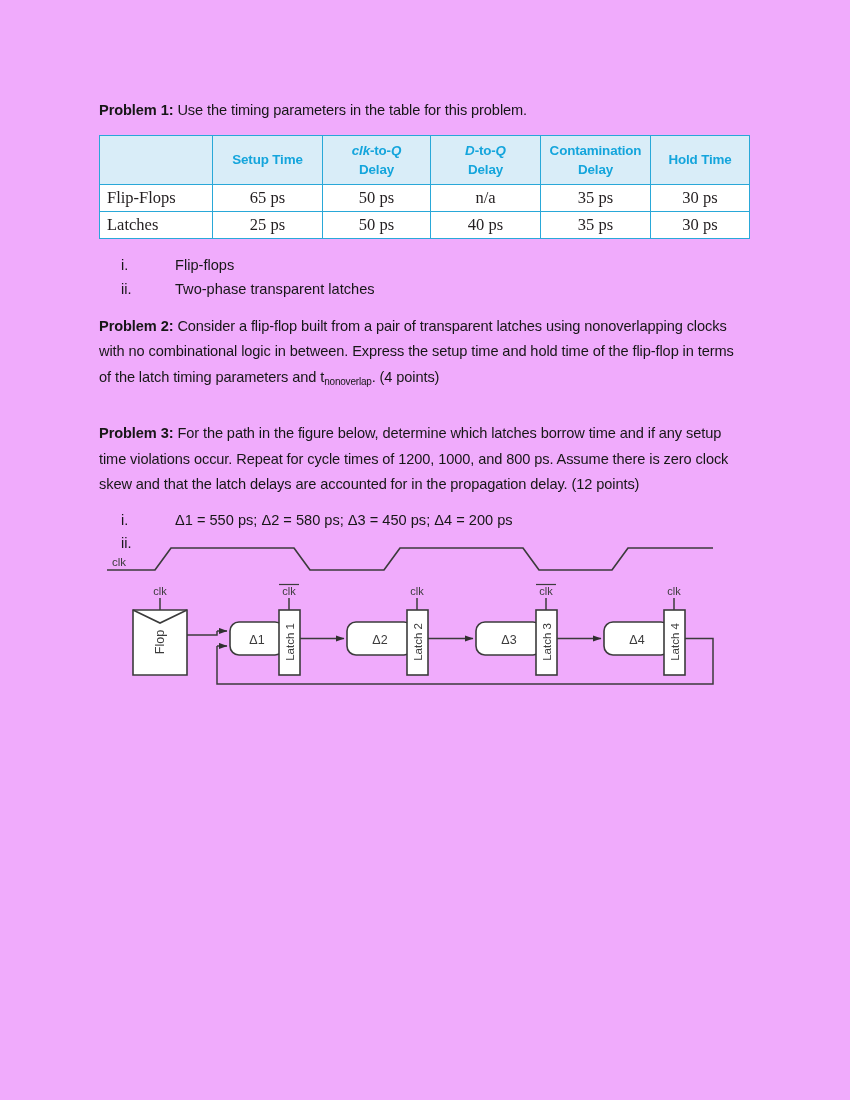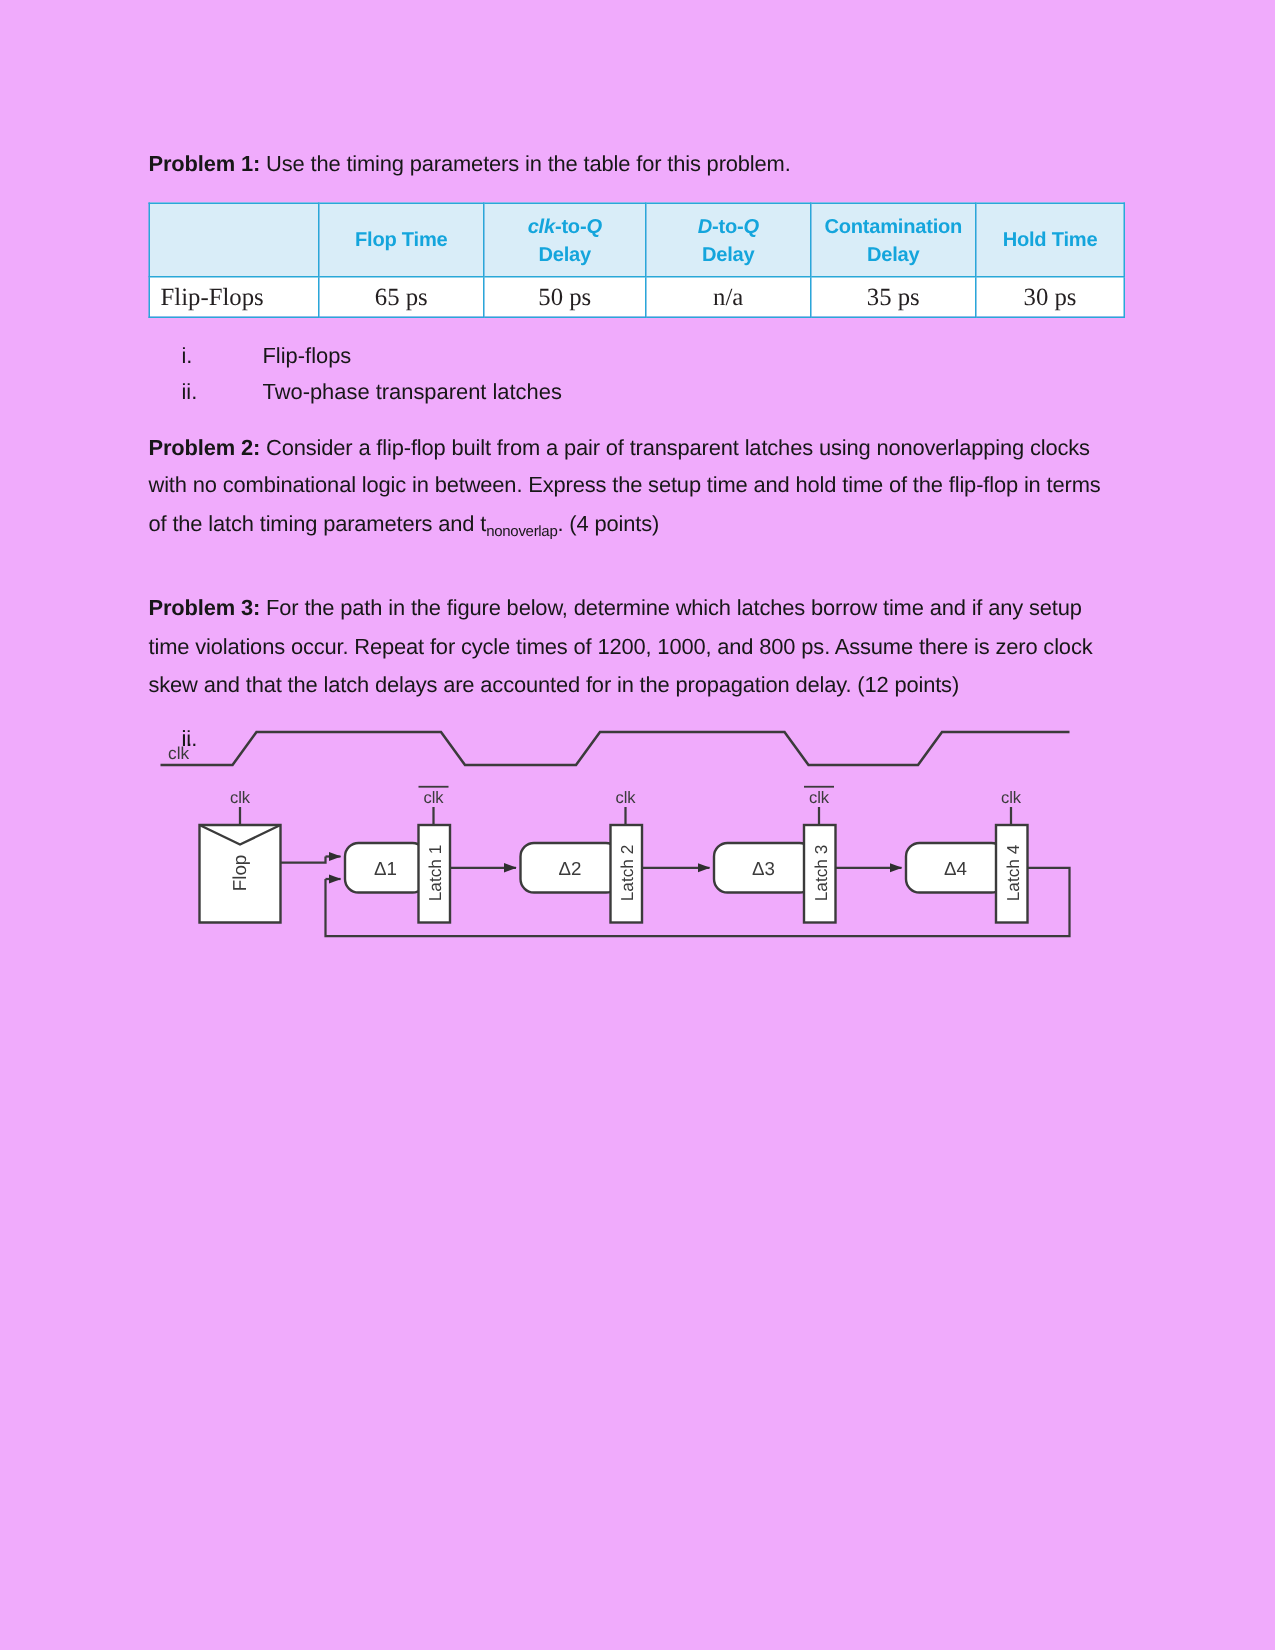--- a/index.html
+++ b/index.html
@@ -144,21 +144,21 @@
           <col class="c1">
           <col class="c2">
           <col class="c3">
           <col class="c4">
           <col class="c5">
       </colgroup>
       <thead>
         <tr>
           <th></th>
           <th>
-            <span>Flop Time</span>
+            <span>Setup Time</span>
           </th>
           <th>
             <span class="ital">clk</span><span>-to-</span><span class="ital">Q</span><br>
             <span>Delay</span>
           </th>
           <th>
             <span class="ital">D</span><span>-to-</span><span class="ital">Q</span><br>
             <span>Delay</span>
           </th>
           <th>
@@ -172,20 +172,28 @@
       </thead>
       <tbody>
         <tr>
           <td class="rowhead">Flip-Flops</td>
           <td>65 ps</td>
           <td>50 ps</td>
           <td>n/a</td>
           <td>35 ps</td>
           <td>30 ps</td>
         </tr>
+        <tr>
+          <td class="rowhead">Latches</td>
+          <td>25 ps</td>
+          <td>50 ps</td>
+          <td>40 ps</td>
+          <td>35 ps</td>
+          <td>30 ps</td>
+        </tr>
       </tbody>
     </table>
 
     <div class="block-gap-1"></div>
 
 
     <ul class="rlist">
       <li>
         <span class="marker">i.</span>
         <span>Flip-flops</span>
@@ -200,20 +208,21 @@
       <span class="bold">Problem 2:</span><span> Consider a flip-flop built from a pair of transparent latches using nonoverlapping clocks with no combinational logic in between. Express the setup time and hold time of the flip-flop in terms of the latch timing parameters and t</span><sub class="nsub">nonoverlap</sub><span>. (4 points)</span>
     </p>
 
     <p class="para" style="margin-top:30px;">
       <span class="bold">Problem 3:</span><span>  For the path in the figure below, determine which latches borrow time and if any setup time violations occur. Repeat for cycle times of 1200, 1000, and 800 ps. Assume there is zero clock skew and that the latch delays are accounted for in the propagation delay. (12 points)</span>
     </p>
 
     <ul class="rlist tight" style="margin-top:11px;">
       <li>
         <span class="marker">i.</span>
+        <span>Δ1 = 550 ps; Δ2 = 580 ps; Δ3 = 450 ps; Δ4 = 200 ps</span>
       </li>
       <li>
         <span class="marker">ii.</span>
       </li>
     </ul>
 
     <div class="figure">
       <svg width="640" height="160" viewBox="0 0 640 160" xmlns="http://www.w3.org/2000/svg">
         <defs>
           <marker id="arw" markerWidth="9" markerHeight="9" refX="8" refY="3.1" orient="auto" markerUnits="userSpaceOnUse">

